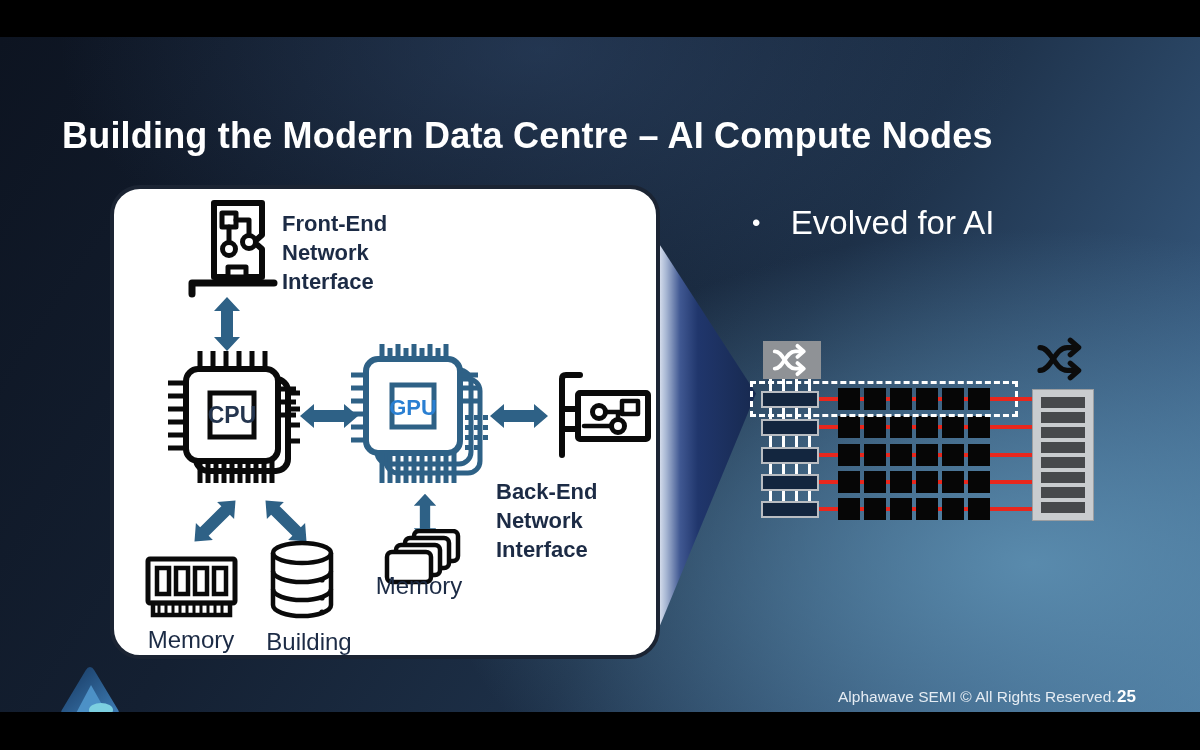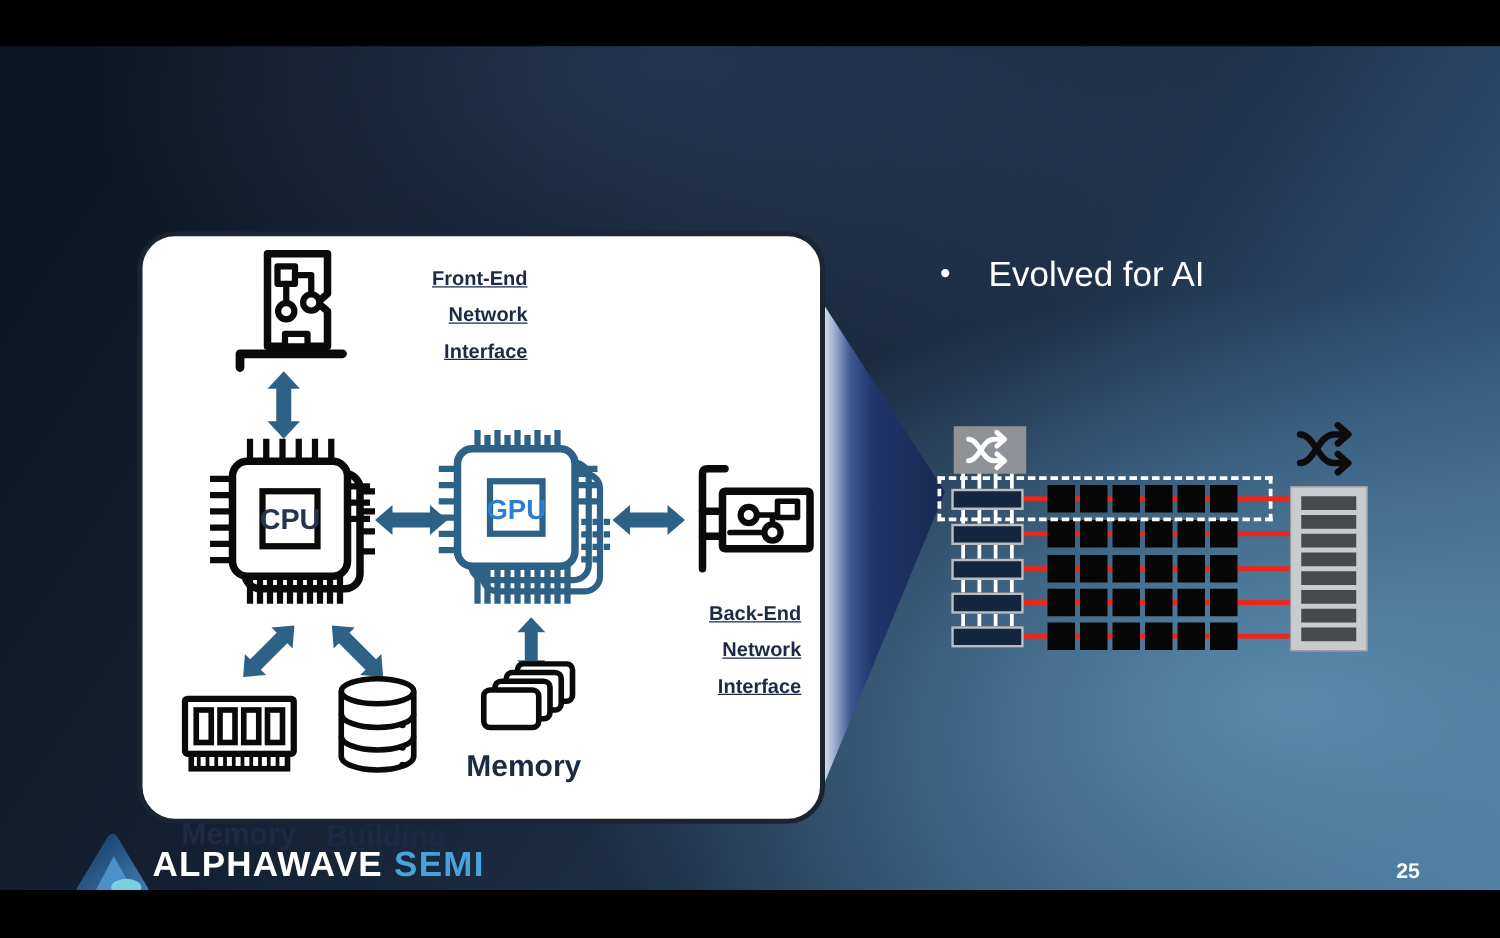--- a/index.html
+++ b/index.html
@@ -8,33 +8,33 @@
   .slide{position:absolute;left:0;top:37px;width:1200px;height:675px;overflow:hidden;
     background:
       radial-gradient(ellipse 950px 540px at 86% 78%, rgba(96,148,182,.85), rgba(96,148,182,0) 62%),
       radial-gradient(ellipse 800px 420px at 45% 2%, rgba(54,82,120,.45), rgba(54,82,120,0) 60%),
       linear-gradient(123deg,#0d1421 0%,#142032 35%,#1d3048 60%,#34567a 85%,#477399 100%);}
   .title{position:absolute;left:62px;top:78px;font-size:36px;font-weight:bold;color:#fff;
     letter-spacing:.2px;white-space:nowrap;}
   
   .card{position:absolute;left:110px;top:148px;width:550px;height:474px;background:#fff;
     border:4px solid #1b2433;border-radius:30px;box-sizing:border-box;z-index:2;}
-  .node-label{position:absolute;font-weight:bold;color:#1c2b45;text-align:right;
-    font-size:16px;line-height:29px;text-decoration:underline;}
-  .mini-label{position:absolute;font-weight:bold;color:#1c2b45;text-align:center;font-size:24px;margin-top:28px;}
+  .node-label{position:absolute;font-weight:bold;color:#1c2b45;text-align:left;
+    font-size:22px;line-height:29px;}
+  .mini-label{position:absolute;font-weight:normal;color:#1c2b45;text-align:center;font-size:24px;}
   .abs{position:absolute;}
   svg text{font-family:"Liberation Sans",sans-serif;font-weight:bold;}
   
   .funnel{position:absolute;left:656px;top:202px;width:100px;height:396px;z-index:1;
     clip-path:polygon(0 0,100% 39%,0 100%);
     background:linear-gradient(to right,#edf1f9 0%,#a9b8d4 10%,#405892 24%,#20366c 42%,#17294f 100%);}
   
   .bullet-line{position:absolute;left:752px;top:167px;color:#fff;}
   .bullet-marker{font-size:24px;vertical-align:3px;}
-  .bullet-text{font-size:28px;margin-left:26px;margin-top:12px;}
+  .bullet-text{font-size:33px;margin-left:26px;margin-top:12px;}
   .ml-diagram{position:absolute;left:740px;top:296px;width:370px;height:200px;}
   .switch-box{position:absolute;left:23px;top:8px;width:58px;height:38px;background:#8f9296;
     display:flex;align-items:center;justify-content:center;z-index:2;}
   .tick{position:absolute;width:3px;background:#fff;z-index:1;}
   .red-link{position:absolute;left:79px;width:213px;height:4px;background:#e8271d;z-index:2;}
   .switch-bar{position:absolute;left:21px;width:58px;height:17px;background:#13263f;
     border:2px solid #b9bdc2;box-sizing:border-box;z-index:3;}
   .chip{position:absolute;width:22px;height:22px;background:#060606;z-index:3;}
   .dashed-highlight{position:absolute;left:10px;top:48px;width:268px;height:36px;
     border:3px dashed #fff;box-sizing:border-box;z-index:4;}
@@ -50,20 +50,21 @@
   .brand-suffix{color:#4aa3d8;margin-left:9px;}
   .copyright{position:absolute;left:838px;top:651px;font-size:15.5px;color:#e5ecf3;}
   .page-number{position:absolute;left:1117px;top:650px;font-size:17px;font-weight:bold;color:#fff;}
 </style>
 </head>
 <body>
 
 <div class="stage">
   <div class="slide">
 
+    <div class="title">Building the Modern Data Centre – AI Compute Nodes</div>
 
     <div class="card">
 
       <svg class="abs" style="left:68px;top:8px;" width="100" height="102" viewBox="0 0 100 102">
         <g fill="none" stroke="#0a0a0a" stroke-width="6" stroke-linejoin="round" stroke-linecap="round">
           <path d="M32 80 V6 H80 V38 L72 45 L80 52 V80 Z" fill="#fff"></path>
           <path d="M10 97 V86 H92" stroke-width="7"></path>
           <rect x="46" y="70" width="18" height="10" stroke-width="5" fill="#fff"></rect>
           <rect x="40" y="16" width="14" height="14" stroke-width="5"></rect>
           <path d="M47 30 V44" stroke-width="5"></path>
@@ -311,18 +312,16 @@
       <defs>
         <linearGradient id="lg1" x1="0" y1="0" x2="1" y2="1">
           <stop offset="0" stop-color="#16375f"></stop>
             <stop offset="1" stop-color="#3f7fb8"></stop>
         </linearGradient>
       </defs>
       <path d="M27 6 Q30 1 33 6 L57 46 Q59 52 53 52 H7 Q1 52 3 46 Z" fill="url(#lg1)" stroke="url(#lg1)" stroke-width="3" stroke-linejoin="round"></path>
       <path d="M31 20 L49 52 H14 Z" fill="#4e94c9" opacity="0.95"></path>
       <ellipse cx="41" cy="45" rx="12" ry="7" fill="#7ccfe0"></ellipse>
     </svg>
-    <div class="brand">
-      <span>ALPHAWAVE</span><span class="brand-suffix">SEMI</span>
-    </div>
+    <div class="copyright">Alphawave SEMI © All Rights Reserved.</div>
     <div class="page-number">25</div>
   </div>
 </div>
 
 </body></html>

